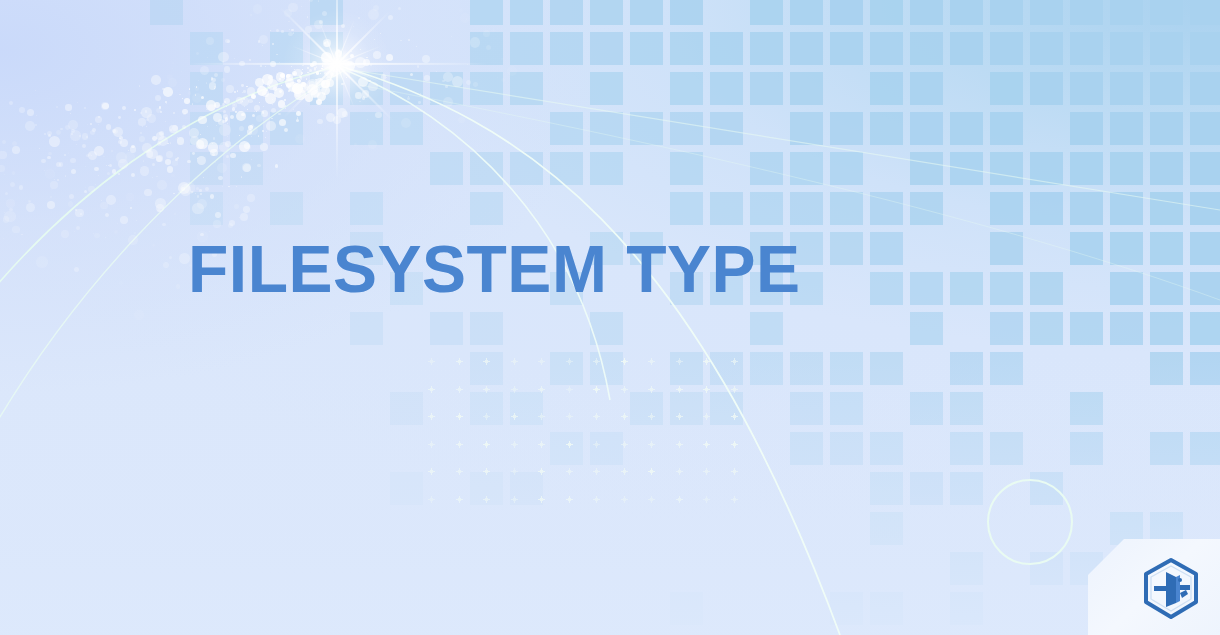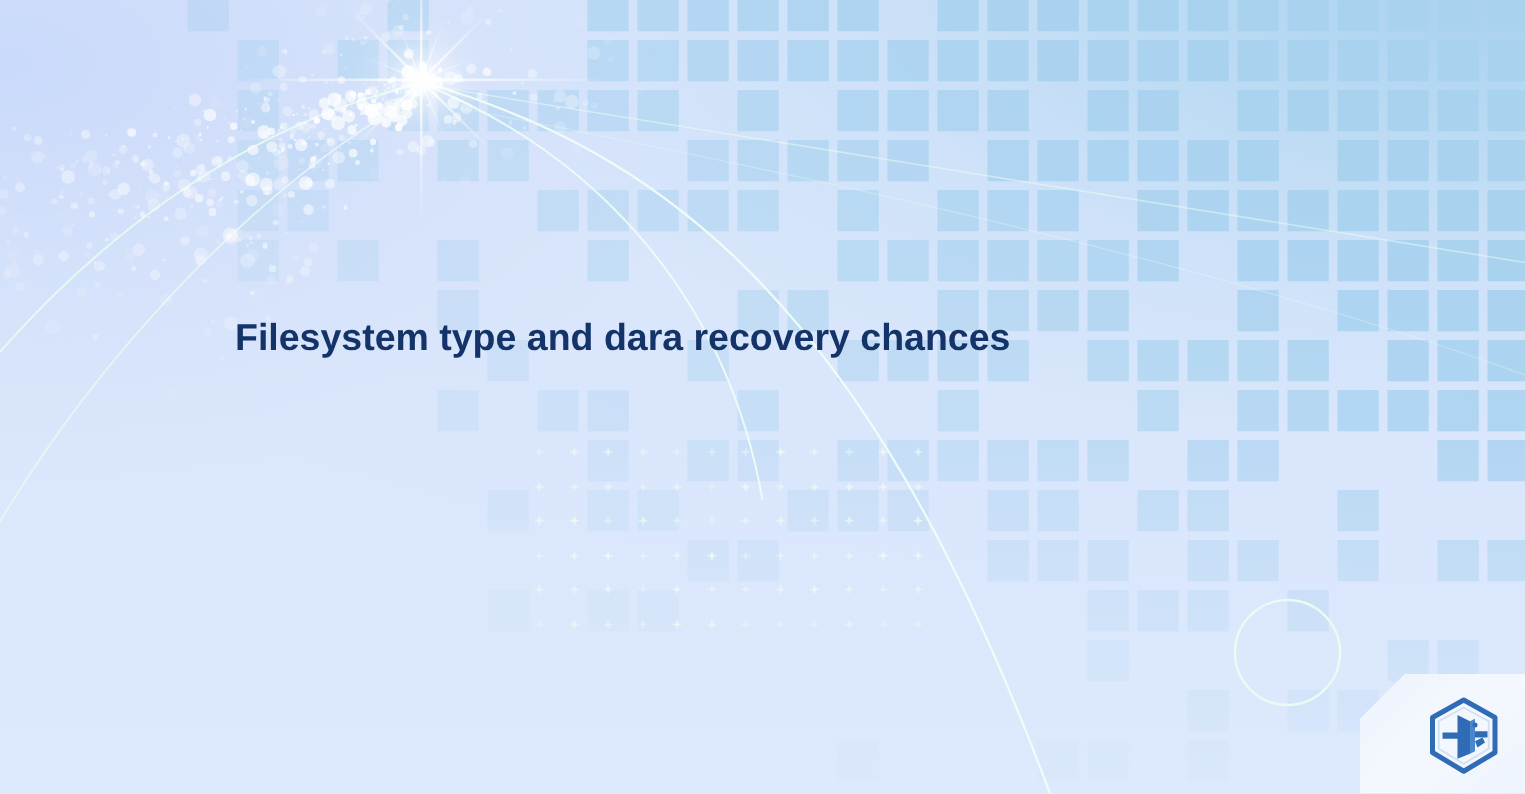--- a/index.html
+++ b/index.html
@@ -1128,21 +1128,21 @@
       <div class="ray" style="left:-0.8px;top:-80px;width:1.6px;height:160px;transform:rotate(135deg)"></div>
       <div class="ray" style="left:-0.55px;top:-48px;width:1.1px;height:96px;transform:rotate(22deg)"></div>
       <div class="ray" style="left:-0.55px;top:-48px;width:1.1px;height:96px;transform:rotate(68deg)"></div>
       <div class="ray" style="left:-0.55px;top:-48px;width:1.1px;height:96px;transform:rotate(112deg)"></div>
       <div class="ray" style="left:-0.55px;top:-48px;width:1.1px;height:96px;transform:rotate(158deg)"></div>
     </div>
 
   <div class="ring"></div>
 
   <div class="text-block">
-    <p class="subtitle">Filesystem type and dara recovery chances</p>
+    <h1 class="title">FILESYSTEM TYPE</h1>
   </div>
 
   <div class="corner-panel"></div>
   <svg class="logo" viewBox="0 0 62 66">
     <path d="M31 3 L56 17 L56 45 L31 60 L6 45 L6 17 Z" fill="none" stroke="#2f6cb5" stroke-width="4" stroke-linejoin="round"></path>
     <path d="M31 9 L51 20 L51 42 L31 54 L11 42 L11 20 Z" fill="none" stroke="#cfe0f4" stroke-width="1.4" stroke-linejoin="round"></path>
     <path d="M26 15 L36 20 L36 46 L26 50 Z" fill="#2f6cb5"></path>
     <path d="M36 20 L40 18 L40 44 L36 46 Z" fill="#4a85d0"></path>
     <rect x="14" y="29" width="13" height="5" fill="#2f6cb5"></rect>
     <rect x="40" y="28" width="10" height="5" fill="#2f6cb5"></rect>

